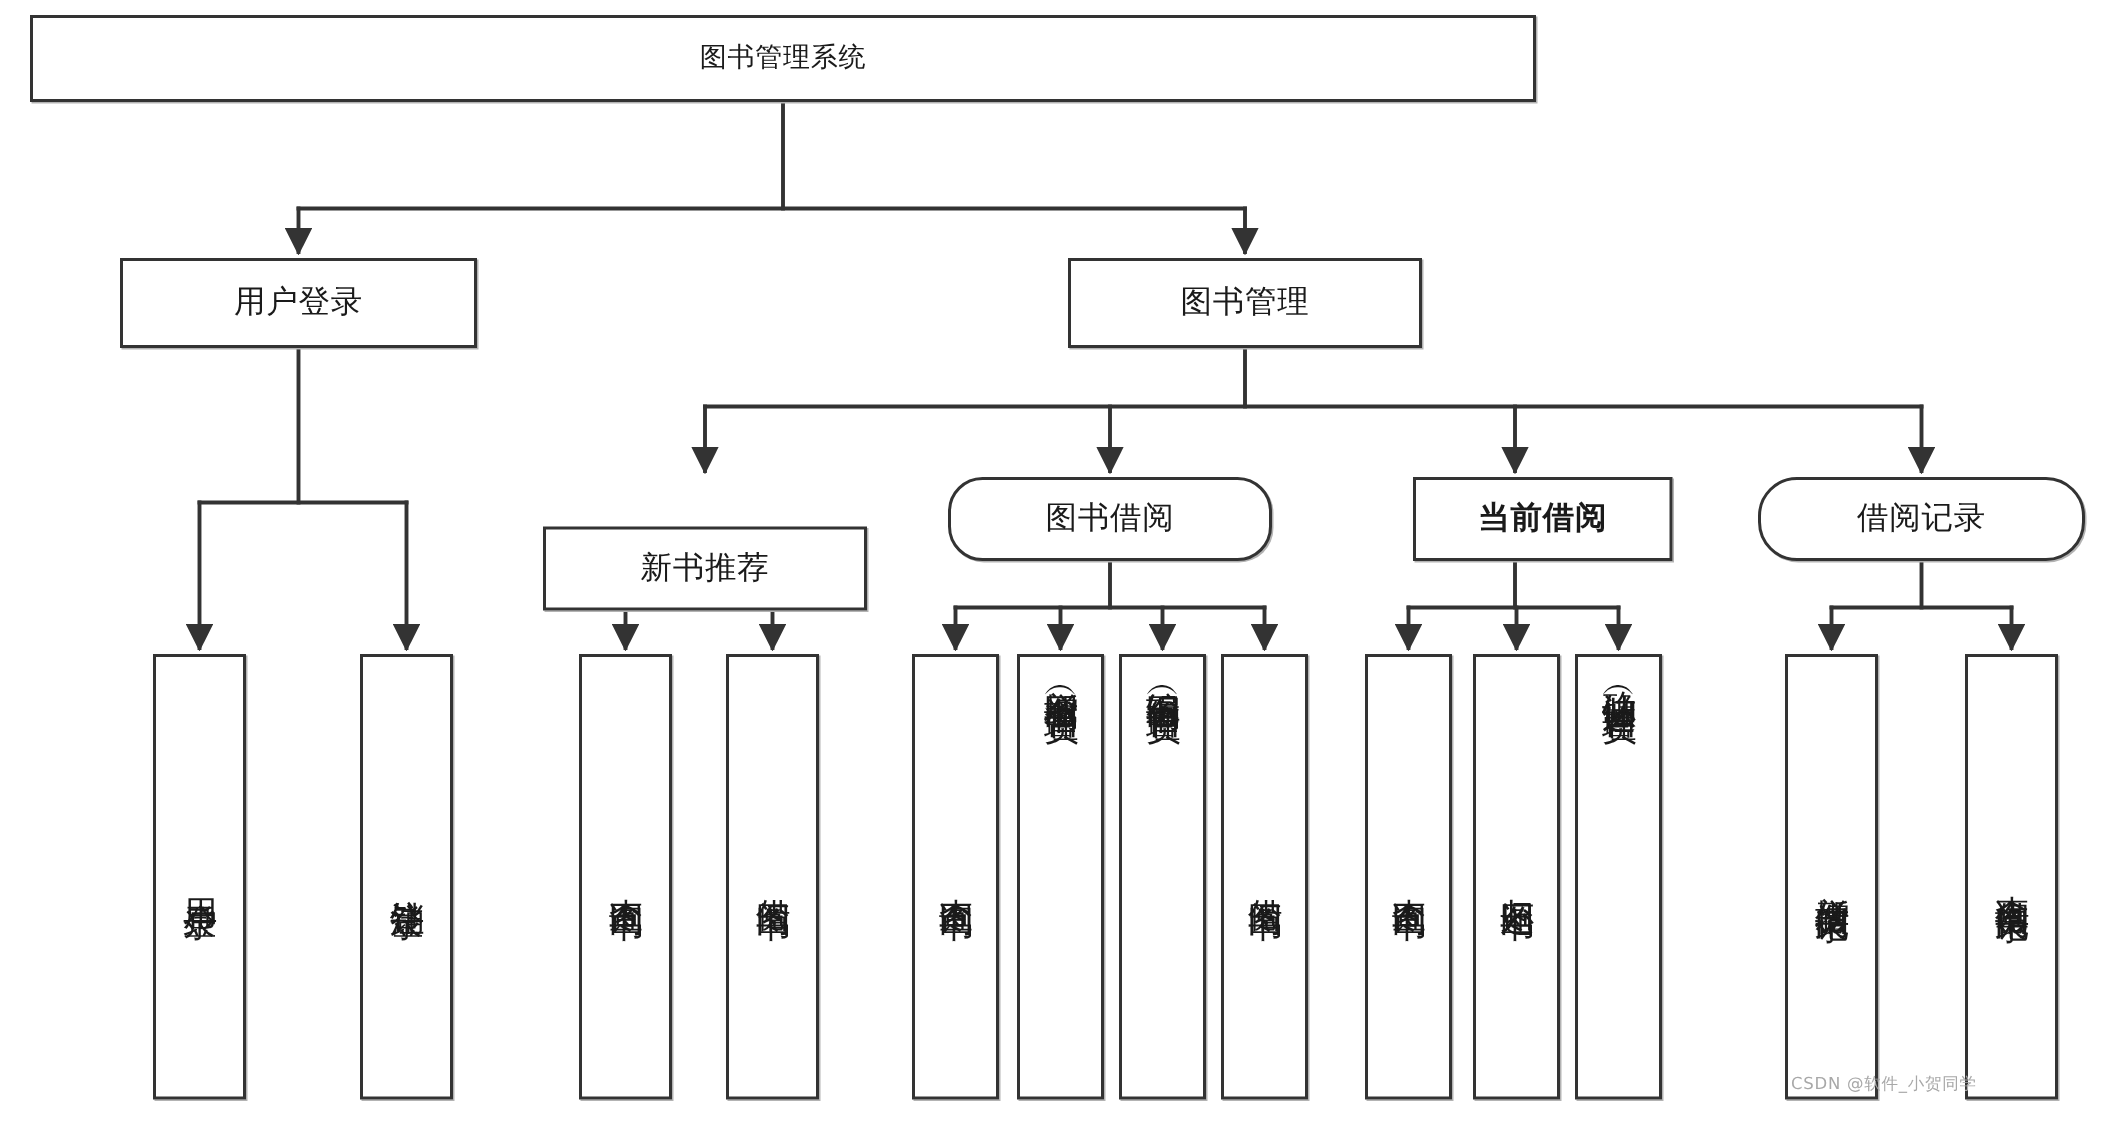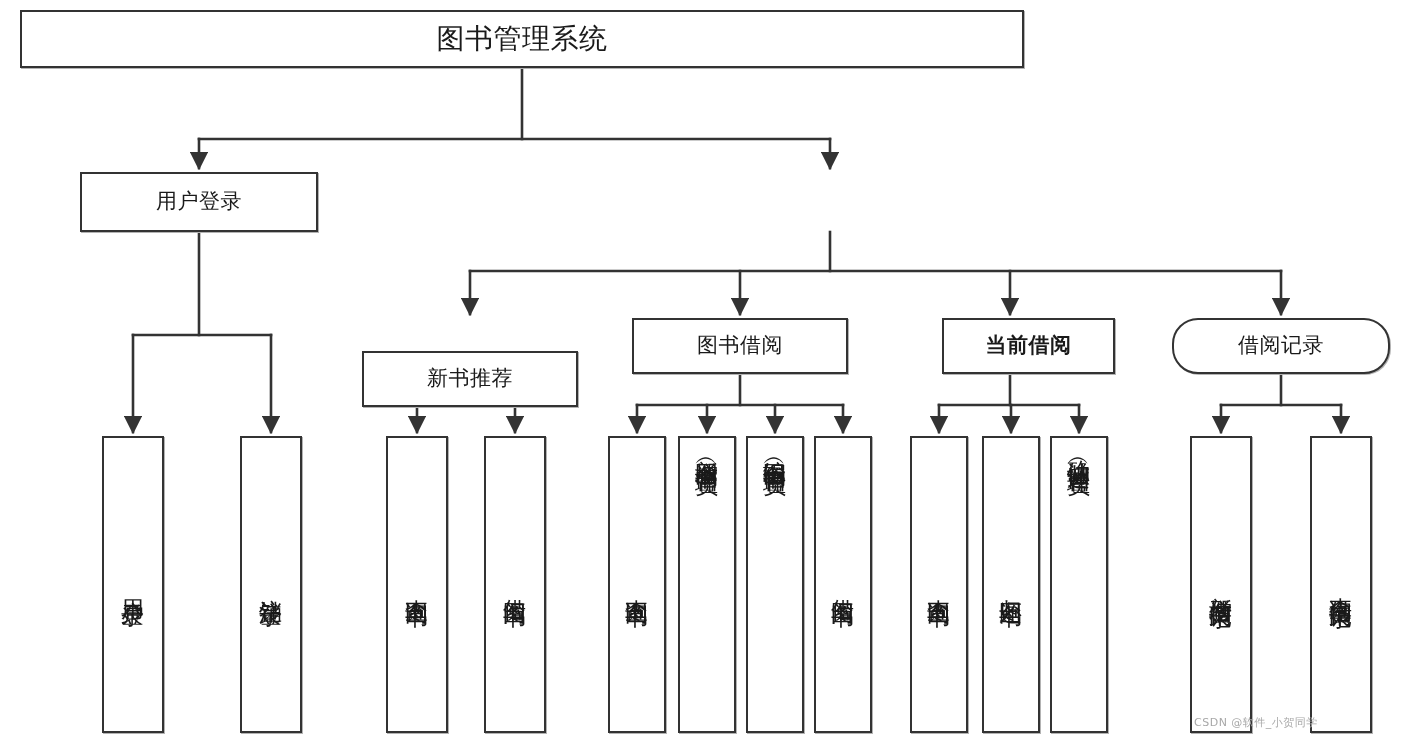--- a/index.html
+++ b/index.html
@@ -41,21 +41,21 @@
     display: block;
     text-align: center;
     line-height: 1.22;
     white-space: pre;
   }
   .node.horiz .label {
     font-size: 21px;
     letter-spacing: 0.5px;
   }
   .node.root .label {
-    font-size: 28px;
+    font-size: 18px;
     letter-spacing: 0.5px;
   }
   .node.vert {
     align-items: flex-start;
     justify-content: center;
     padding-top: 4px;
   }
   .node.vert .label {
     writing-mode: vertical-rl;
     text-orientation: upright;
@@ -132,25 +132,28 @@
     </g>
   </svg>
 
   <div class="node root horiz" style="left:20px; top:10px; width:1004px; height:58px;">
     <span class="label">图书管理系统</span>
   </div>
 
   <div class="node horiz" style="left:80px; top:172px; width:238px; height:60px;">
     <span class="label">用户登录</span>
   </div>
+  <div class="node horiz" style="left:712px; top:172px; width:236px; height:60px;">
+    <span class="label">图书管理</span>
+  </div>
 
   <div class="node horiz" style="left:362px; top:318px; width:216px; height:56px;margin-top:33px;">
     <span class="label">新书推荐</span>
   </div>
-  <div class="node horiz" style="left:632px; top:318px; width:216px; height:56px;">
+  <div class="node horiz" style="left:632px; top:318px; width:216px; height:56px;border-radius:23px;">
     <span class="label">图书借阅</span>
   </div>
   <div class="node horiz" style="left:942px; top:318px; width:173px; height:56px;font-weight:bold;">
     <span class="label">当前借阅</span>
   </div>
   <div class="node horiz" style="left:1172px; top:318px; width:218px; height:56px;border-radius:26px;">
     <span class="label">借阅记录</span>
   </div>
 
   <div class="node vert center-text" style="left:102px; top:436px; width:62px; height:297px;">

